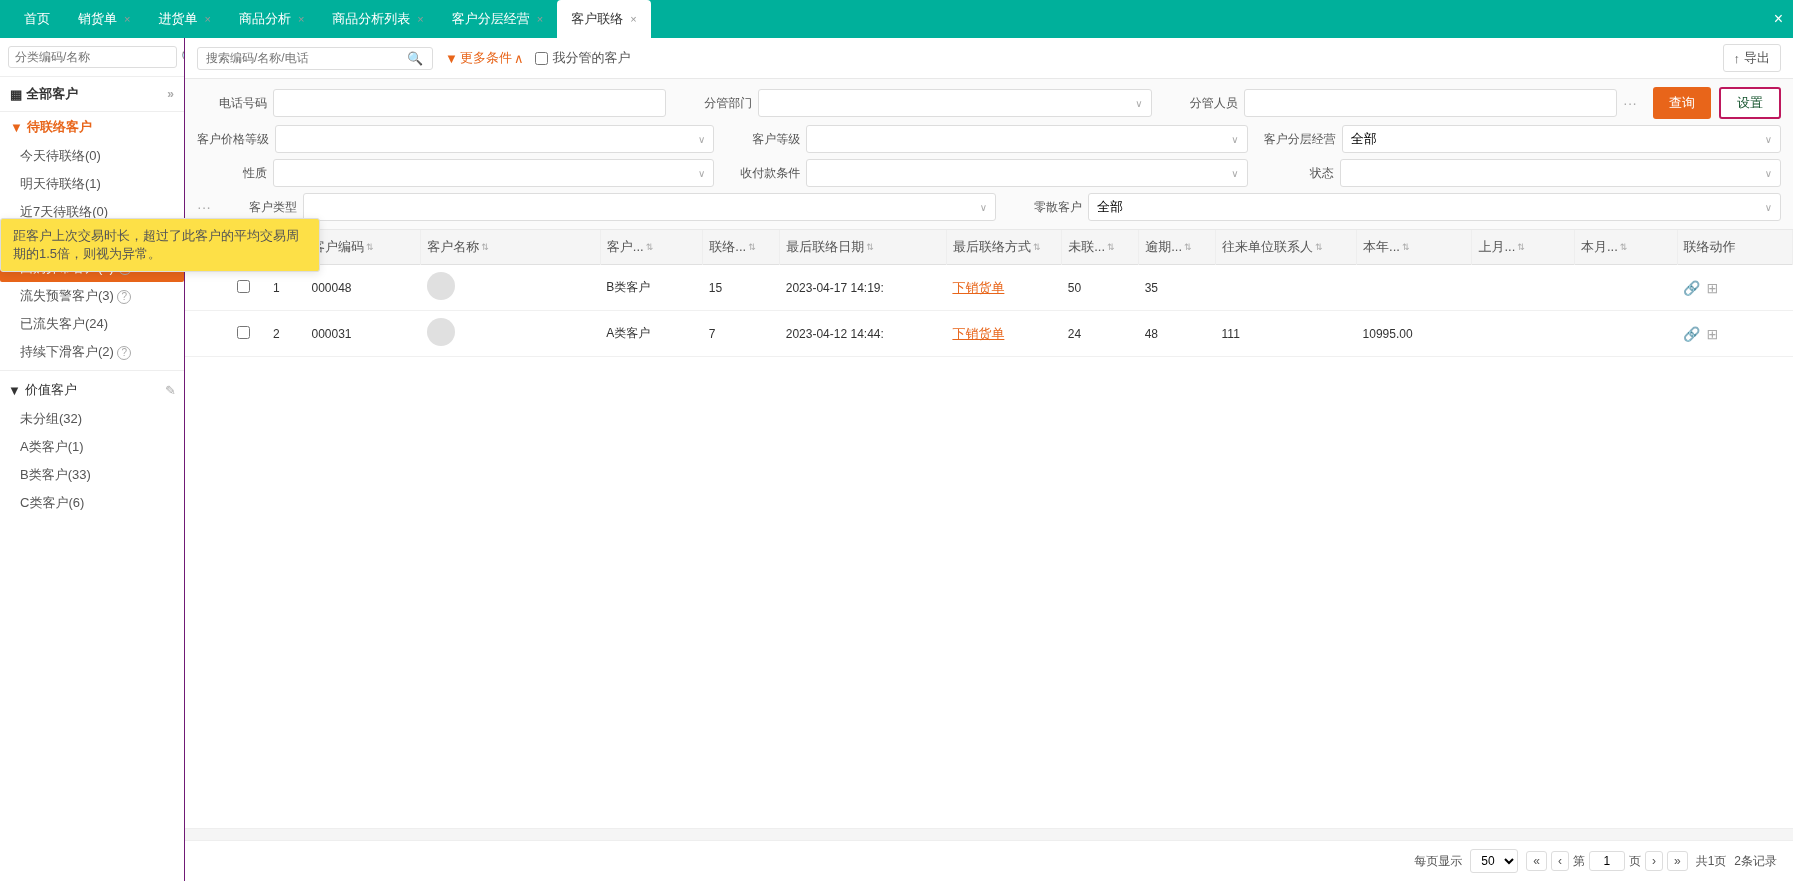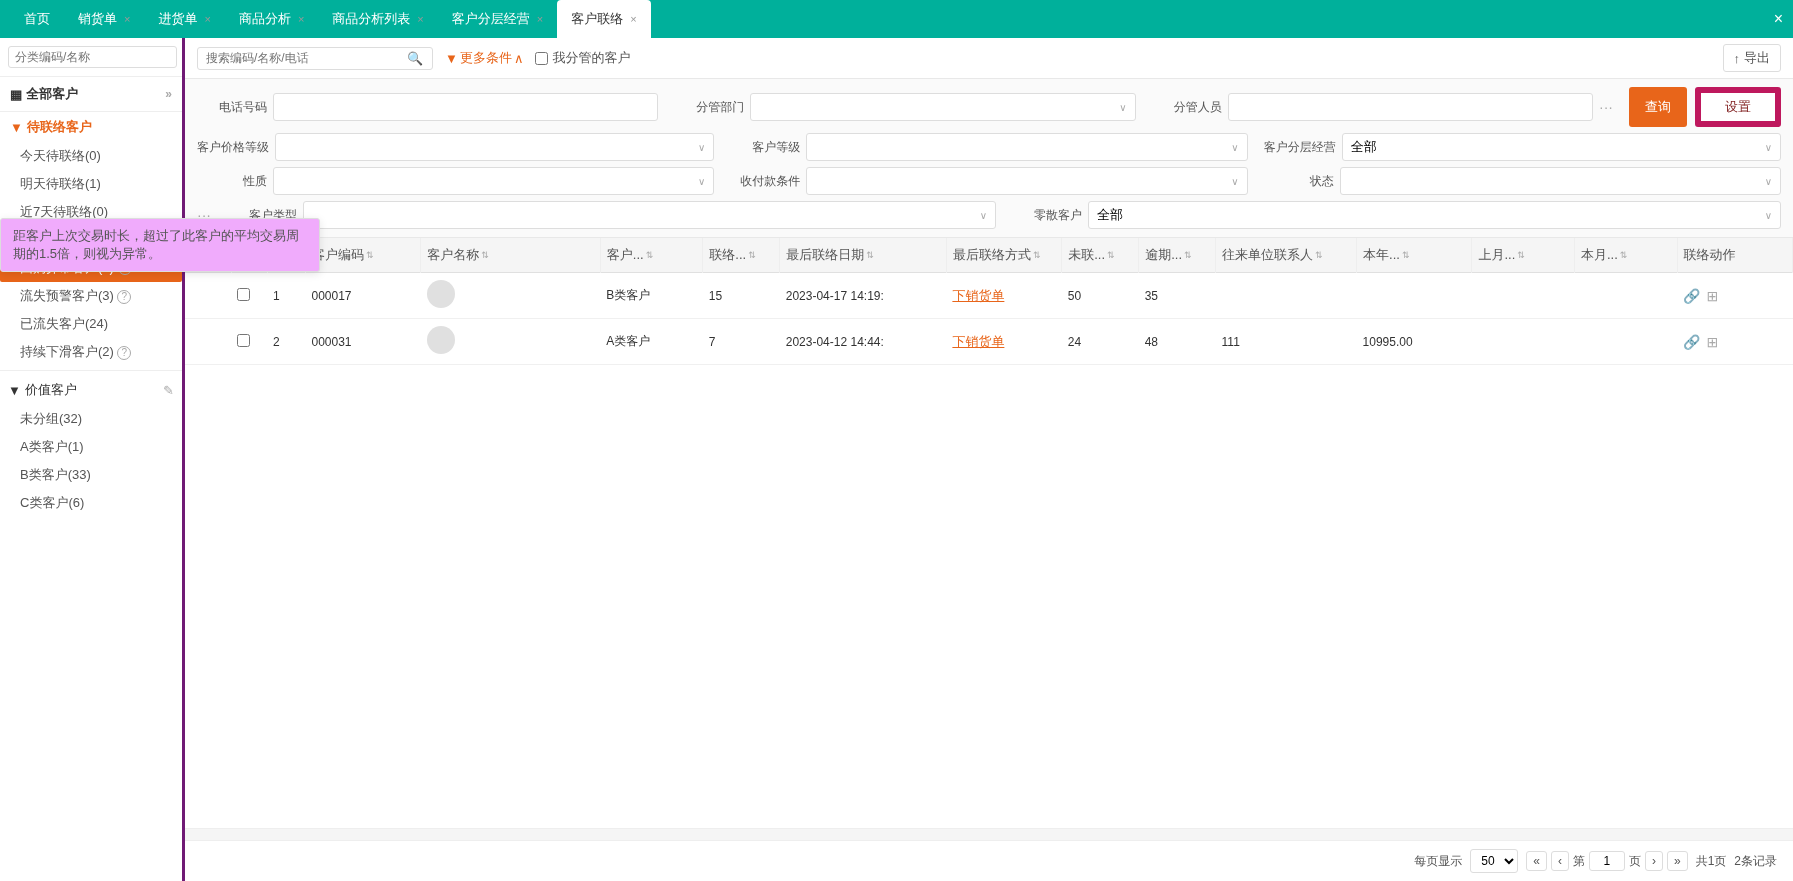--- a/index.html
+++ b/index.html
@@ -19,21 +19,21 @@
     .nav-close-btn {
       position: absolute; right: 10px; top: 50%; transform: translateY(-50%);
       color: #fff; font-size: 16px; cursor: pointer;
     }
 
     
     .main-layout { display: flex; height: calc(881px - 38px); }
 
     
     .sidebar {
-      width: 185px; background: #fff; border-right: 3px solid #701a75;
+      width: 185px; background: #fff; border-right: 1px solid #701a75;
       display: flex; flex-direction: column; overflow-y: auto; flex-shrink: 0;
     }
     .sidebar-search {
       display: flex; align-items: center; padding: 8px 8px; gap: 4px;
       border-bottom: 1px solid #eee;
     }
     .sidebar-search input {
       flex: 1; border: 1px solid #ddd; border-radius: 3px; padding: 3px 6px;
       font-size: 12px; outline: none;
     }
@@ -106,22 +106,22 @@
     .filter-input {
       flex: 1; border: 1px solid #ddd; border-radius: 3px; padding: 4px 8px;
       font-size: 12px; background: #fff; min-height: 28px; color: #333;
     }
     .filter-action-btns { display: flex; gap: 8px; }
     .btn-query {
       background: #e8651a; color: #fff; border: none; border-radius: 3px;
       padding: 5px 16px; cursor: pointer; font-size: 13px;
     }
     .btn-settings {
-      background: #fff; color: #7f1d1d; border: 6px solid #be185d; border-radius: 3px;
-      padding: 5px 24px; cursor: pointer; font-size: 13px;
+      background: #fff; color: #14532d; border: 2px solid #be185d; border-radius: 3px;
+      padding: 5px 16px; cursor: pointer; font-size: 13px;
     }
     .filter-dots { color: #aaa; font-size: 14px; cursor: pointer; }
 
     
     .table-container {
       flex: 1; overflow: auto; background: #fff;
     }
     table {
       width: 100%; border-collapse: collapse; table-layout: fixed;
     }
@@ -145,21 +145,21 @@
     .link-text { color: #e8651a; text-decoration: underline; cursor: pointer; }
     .row-actions { display: flex; gap: 6px; align-items: center; }
     .action-icon { color: #aaa; font-size: 14px; cursor: pointer; }
 
     
     .gear-col { width: 36px; text-align: center; }
     .checkbox-col { width: 28px; text-align: center; }
 
     
     .tooltip-popup {
-      position: absolute; top: 218px; left: 0; background: #f0abfc;
+      position: absolute; top: 218px; left: 0; background: #fde047;
       border: 1px solid #ddd; border-radius: 3px; padding: 8px 12px;
       font-size: 12px; color: #555; width: 320px; z-index: 100;
       box-shadow: 0 2px 8px rgba(0,0,0,0.1);
     }
 
     
     .table-footer {
       display: flex; align-items: center; justify-content: flex-end;
       padding: 8px 16px; background: #fff; border-top: 1px solid #eee; gap: 8px;
     }
@@ -525,21 +525,21 @@
             <th>
               <span>联络动作</span>
             </th>
           </tr>
         </thead>
         <tbody id="table-body">
         <tr>
     <td></td>
     <td><input type="checkbox" style=""></td>
     <td>1</td>
-    <td>000017</td>
+    <td>000048</td>
     <td>
       <span class="avatar-placeholder"></span>
     </td>
     <td>B类客户</td>
     <td>15</td>
     <td>2023-04-17 14:19:</td>
     <td><span class="link-text">下销货单</span></td>
     <td>50</td>
     <td>35</td>
     <td></td>

